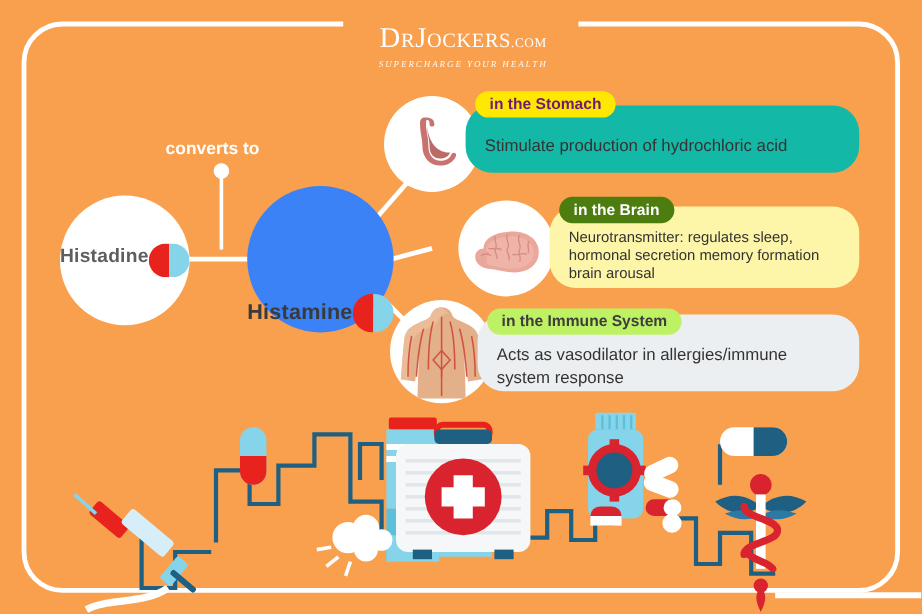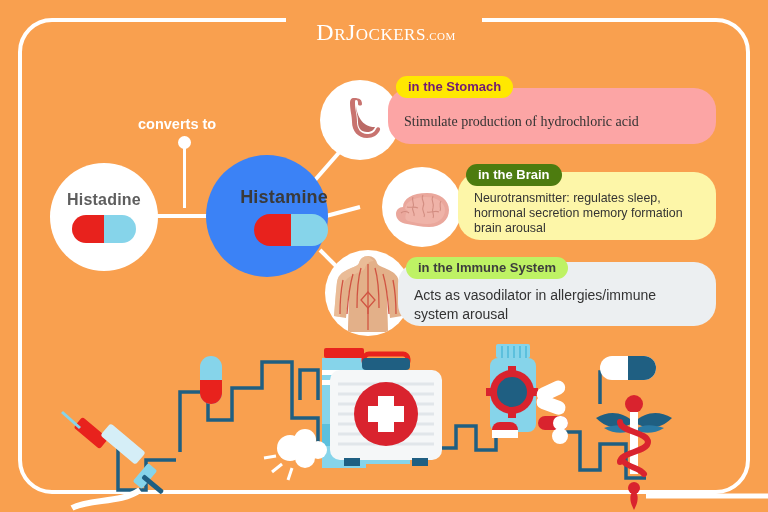--- a/index.html
+++ b/index.html
@@ -40,21 +40,21 @@
     font-size:7.5px;letter-spacing:1.6px;margin-top:1px;opacity:.92;
     font-style:italic;white-space:nowrap;
   }
 
   
   .lines{position:absolute;left:0;top:0;width:768px;height:512px;}
 
   
   .node{
     position:absolute;border-radius:50%;
-    display:flex;flex-direction:column;align-items:center;justify-content:center;
+    display:flex;flex-direction:row;align-items:center;justify-content:center;
   }
   .node-histadine{
     left:50px;top:163px;width:108px;height:108px;background:#ffffff;
   }
   .node-histamine{
     left:206px;top:155px;width:122px;height:122px;background:#3b82f6;align-items:flex-end;
   }
   .node-label{
     font-weight:bold;font-size:16.5px;letter-spacing:.2px;margin-bottom:6px;
   }
@@ -75,21 +75,21 @@
   }
   .ic-stomach{left:320px;top:80px;width:80px;height:80px;}
   .ic-brain{left:382px;top:167px;width:80px;height:80px;}
   .ic-immune{left:325px;top:250px;width:86px;height:86px;}
 
   
   .panel{
     position:absolute;border-radius:22px;box-sizing:border-box;
     padding:10px 16px 12px 16px;
   }
-  .p-stomach{left:388px;top:88px;width:328px;height:56px;background:#fca5a5;font-family:Liberation Serif, serif;}
+  .p-stomach{left:388px;top:88px;width:328px;height:56px;background:#14b8a6;}
   .p-brain{left:458px;top:172px;width:258px;height:68px;background:#fdf6a8;}
   .p-immune{left:398px;top:262px;width:318px;height:64px;background:#eceff1;}
 
   .badge{
     position:absolute;border-radius:12px;height:22px;line-height:22px;
     padding:0 12px;font-weight:bold;font-size:13px;white-space:nowrap;
   }
   .b-stomach{left:396px;top:76px;background:#ffe800;color:#701a75;}
   .b-brain{left:466px;top:164px;background:#4d7c0f;color:#ffffff;}
   .b-immune{left:406px;top:257px;background:#bef264;color:#3d3d3d;}
@@ -120,20 +120,21 @@
 
 <div class="stage">
 
   <div class="frame"></div>
   <div class="frame-gap"></div>
 
   <div class="logo">
     <div class="logo-main">
       <span class="big">D</span><span class="sm">R</span><span class="big">J</span><span class="sm">OCKERS</span><span class="logo-dom">.COM</span>
     </div>
+    <div class="logo-tag">SUPERCHARGE YOUR HEALTH</div>
   </div>
 
   <svg class="lines" viewBox="0 0 768 512">
     <g stroke="#ffffff" stroke-width="4" fill="none">
       <line x1="156" y1="216" x2="210" y2="216"></line>
       <line x1="326" y1="216" x2="360" y2="207"></line>
       <line x1="315" y1="180" x2="350" y2="140"></line>
       <line x1="320" y1="250" x2="352" y2="282"></line>
       <line x1="398" y1="128" x2="392" y2="120"></line>
       <line x1="458" y1="207" x2="470" y2="207"></line>
@@ -206,21 +207,21 @@
     <p class="panel-text">Stimulate production of hydrochloric acid</p>
   </div>
   <div class="badge b-stomach">in the Stomach</div>
 
   <div class="panel p-brain">
     <p class="panel-text">Neurotransmitter: regulates sleep, hormonal secretion memory formation brain arousal</p>
   </div>
   <div class="badge b-brain">in the Brain</div>
 
   <div class="panel p-immune">
-    <p class="panel-text">Acts as vasodilator in allergies/immune system arousal</p>
+    <p class="panel-text">Acts as vasodilator in allergies/immune system response</p>
   </div>
   <div class="badge b-immune">in the Immune System</div>
 
   <svg class="bottom-art" viewBox="0 0 768 172">
     <g stroke="#1f5f82" stroke-width="3.5" fill="none" stroke-linejoin="miter">
       <path d="M180 112 L180 52 L208 52 L208 80 L232 80 L232 48 L262 48 L262 22 L292 22 L292 78 L318 78 L318 112 L330 112"></path>
       <path d="M300 60 L300 30 L318 30 L318 60"></path>
       <path d="M438 108 L456 108 L456 86 L476 86 L476 110 L496 110 L496 70 L520 70"></path>
       <path d="M100 96 L118 96 L118 150 L146 150 L146 120 L176 120"></path>
       <path d="M558 92 L580 92 L580 130 L600 130 L600 104 L626 104 L626 138 L646 138"></path>

